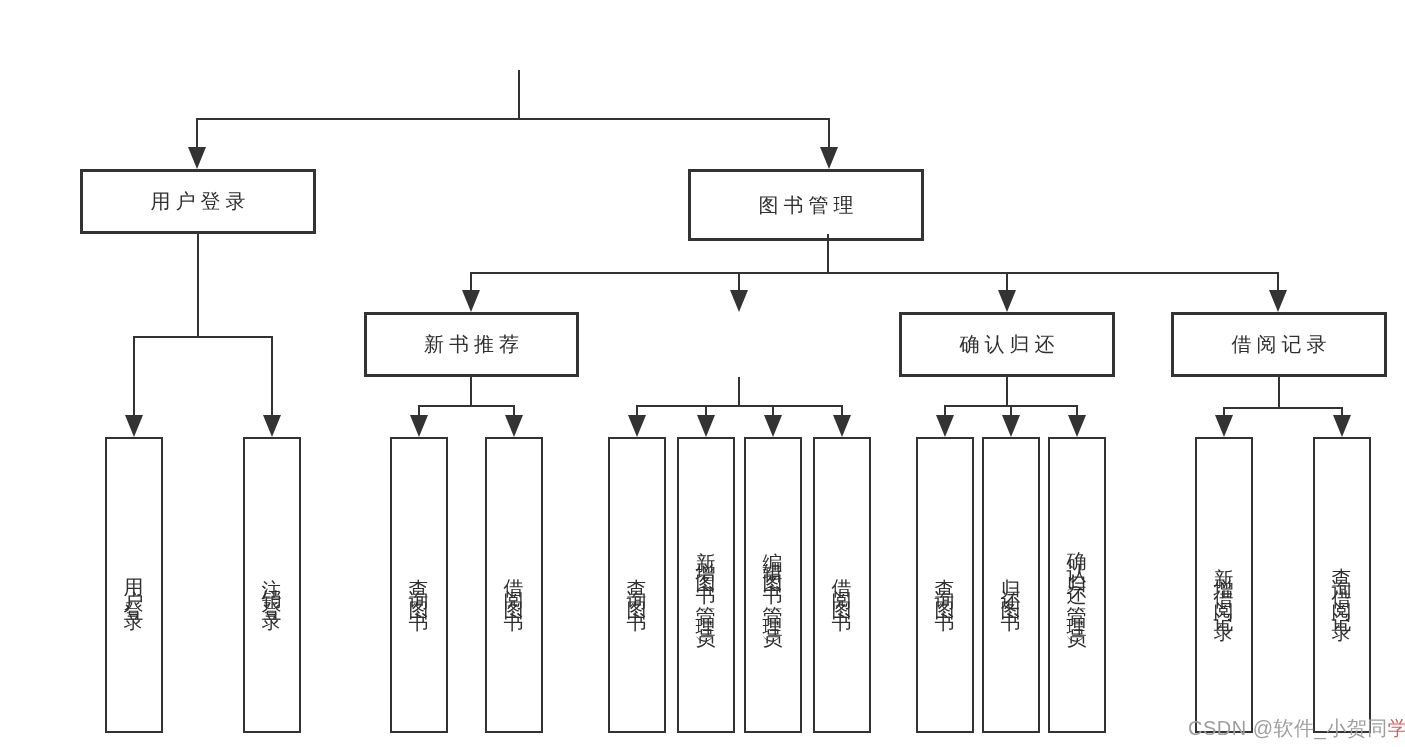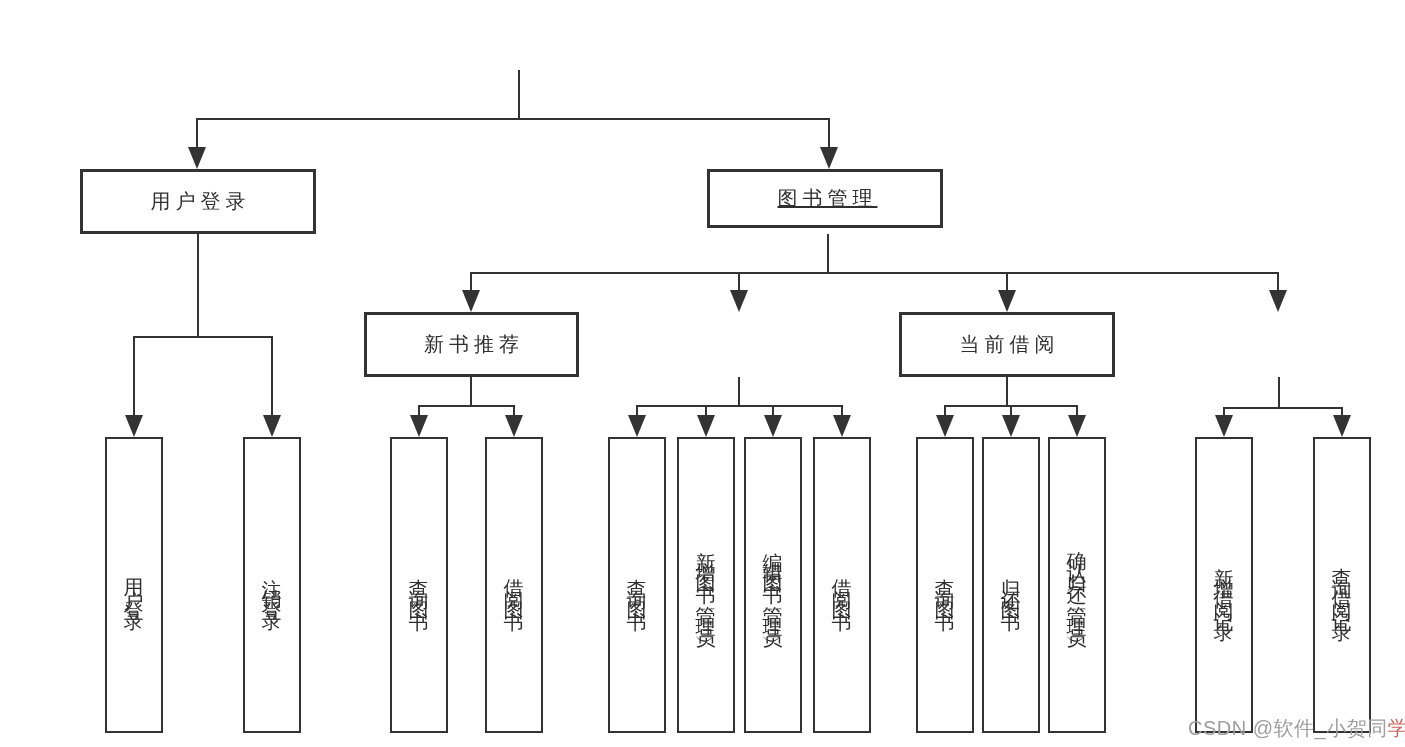--- a/index.html
+++ b/index.html
@@ -43,29 +43,32 @@
 </style>
 </head>
 <body>
 
 <div class="canvas">
 
 
   <div class="hbox" style="left:80px;top:169px;width:236px;height:65px;">
     <span>用户登录</span>
   </div>
-  <div class="hbox" style="left:707px;top:169px;width:236px;height:59px;text-decoration:underline;">
+  <div class="hbox" style="left:688px;top:169px;width:236px;height:72px;">
     <span>图书管理</span>
   </div>
 
   <div class="hbox" style="left:364px;top:312px;width:215px;height:65px;justify-content:center;">
     <span>新书推荐</span>
   </div>
   <div class="hbox" style="left:899px;top:312px;width:216px;height:65px;">
-    <span>当前借阅</span>
+    <span>确认归还</span>
+  </div>
+  <div class="hbox" style="left:1171px;top:312px;width:216px;height:65px;">
+    <span>借阅记录</span>
   </div>
 
   <div class="vbox" style="left:105px;">
     <span class="vtext">用户登录</span>
   </div>
   <div class="vbox" style="left:243px;">
     <span class="vtext">注销登录</span>
   </div>
 
   <div class="vbox" style="left:390px;">

